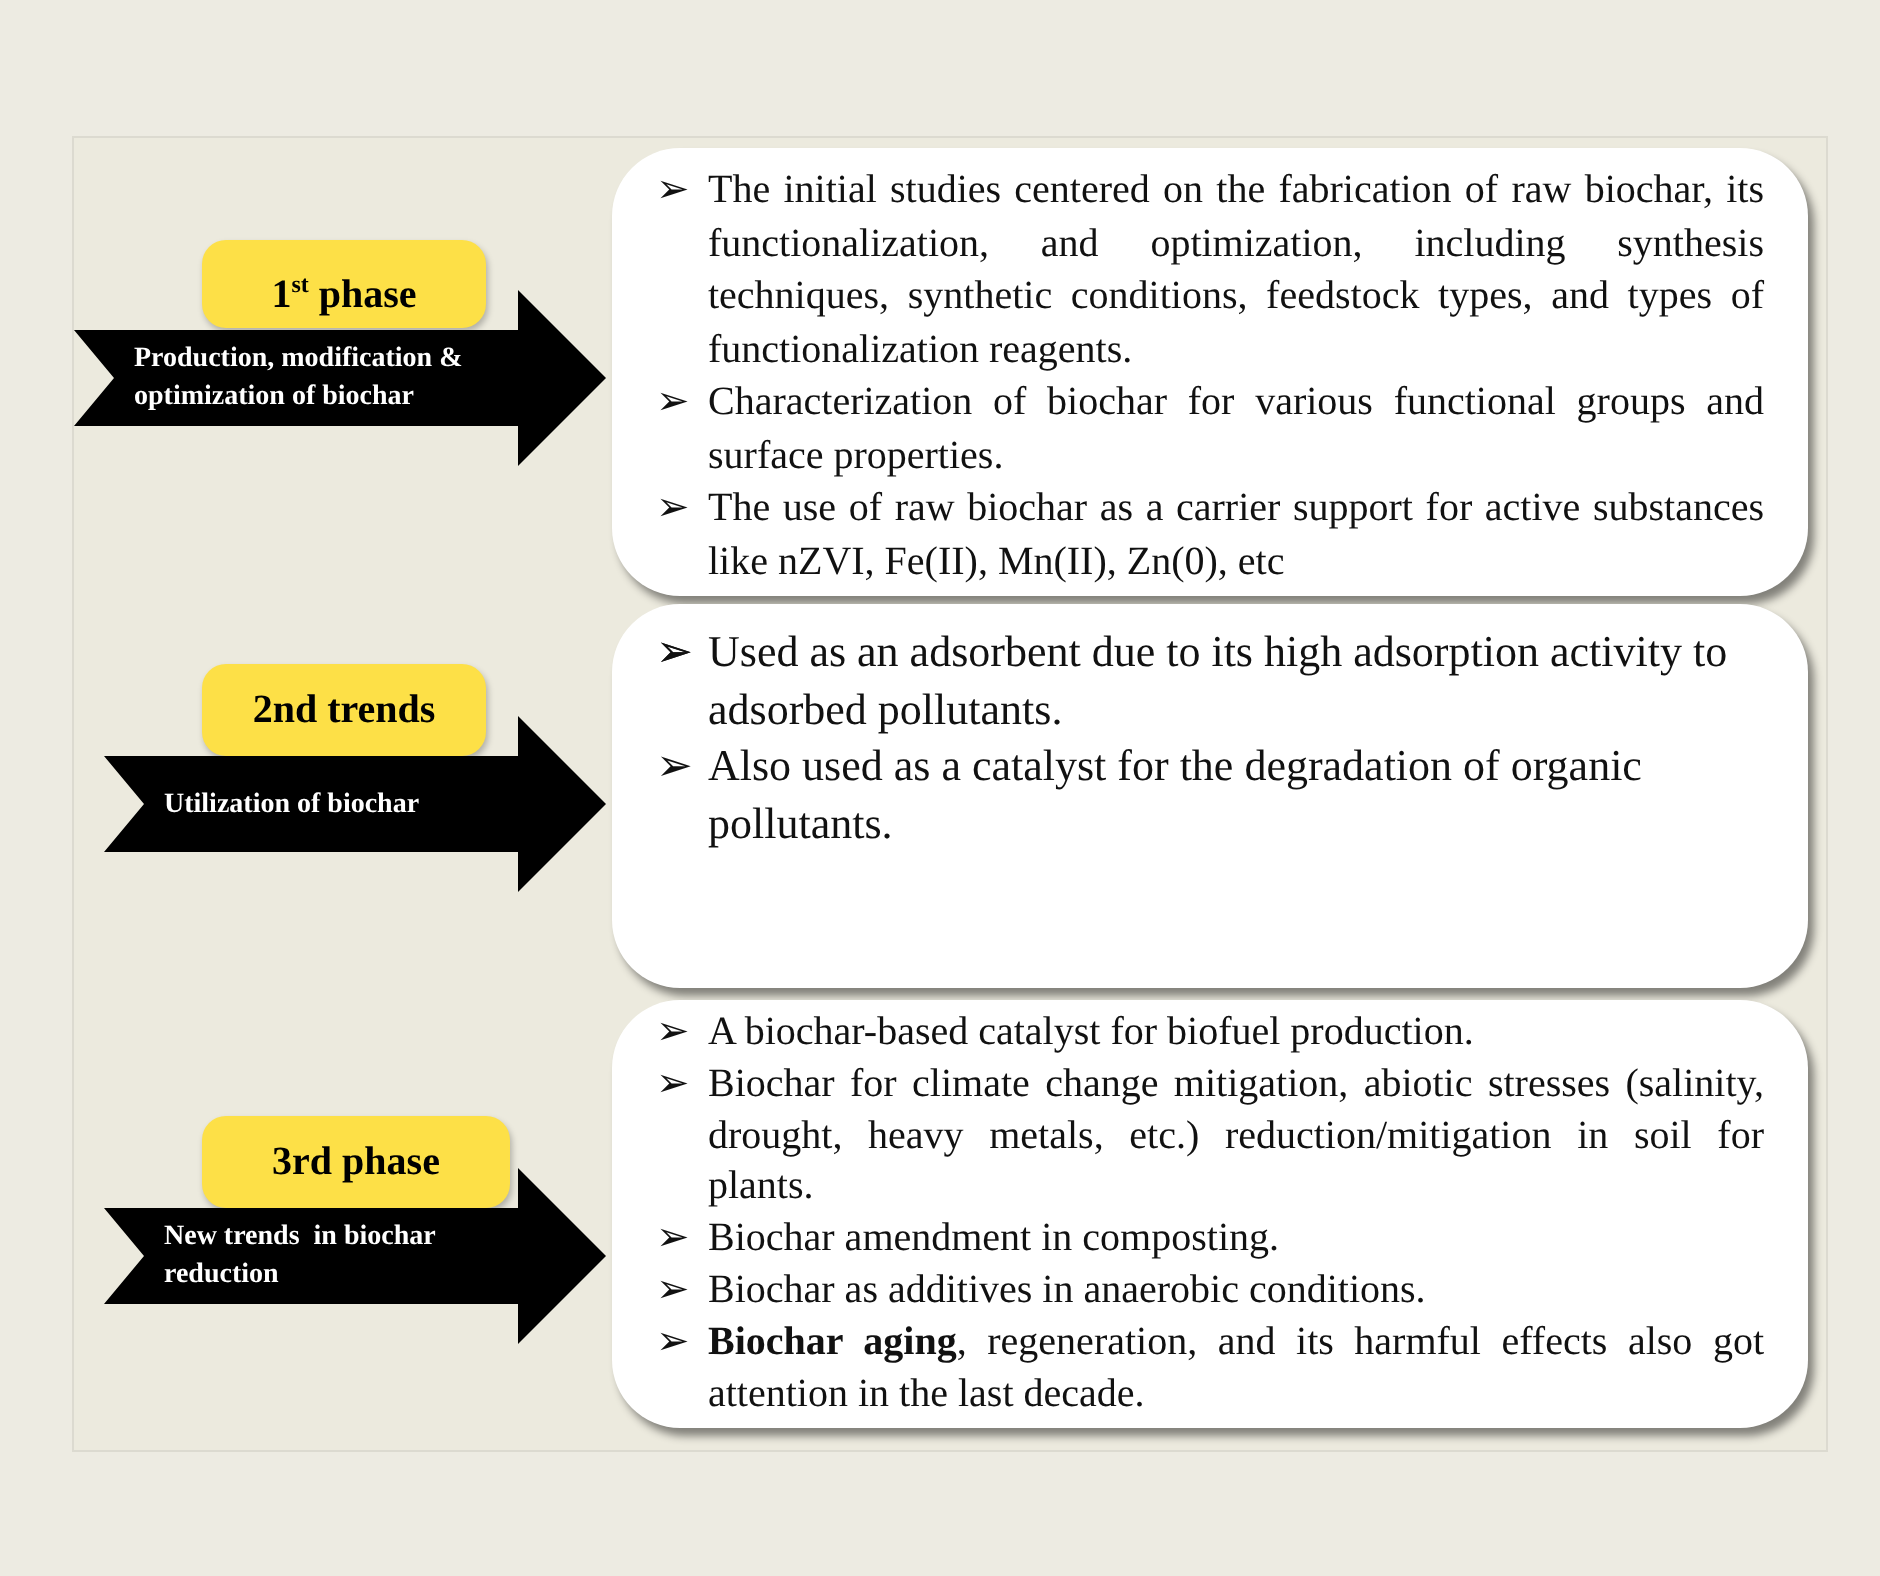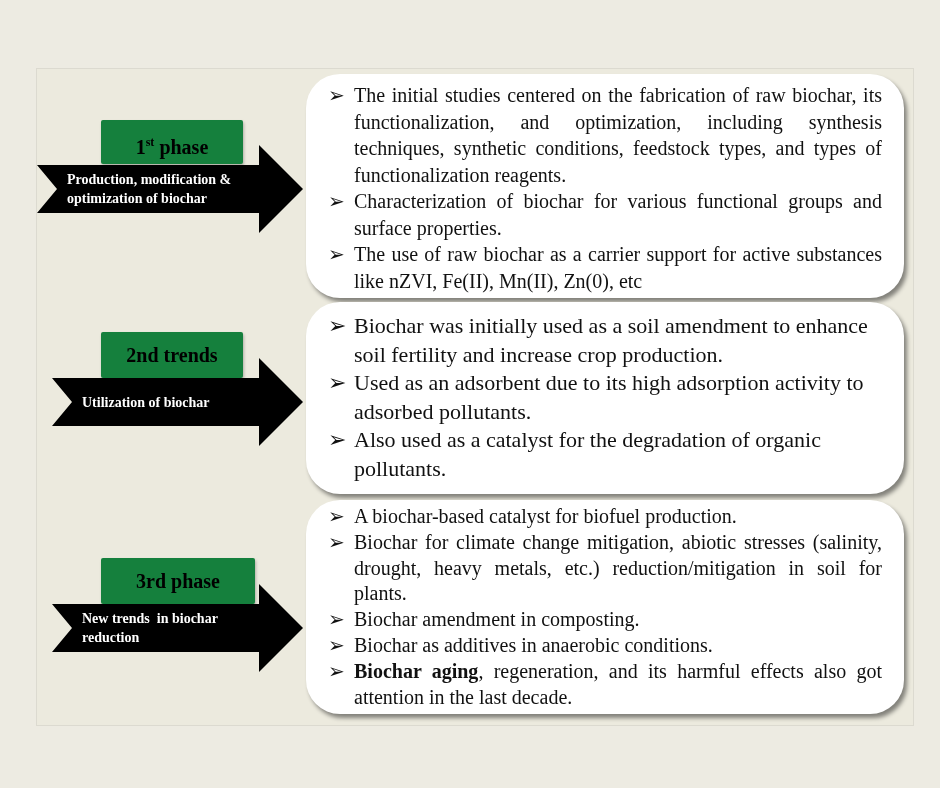--- a/index.html
+++ b/index.html
@@ -1,21 +1,21 @@
 <!DOCTYPE html>
 <html><head>
 <meta charset="utf-8">
 <style>
   html, body { margin:0; padding:0; }
   body { width:940px; height:788px; background:#edebe2; position:relative; overflow:hidden; font-family:"Liberation Serif", serif; }
   .frame { position:absolute; left:36px; top:68px; width:878px; height:658px; background:#eceade; border:1px solid #dcdad0; box-sizing:border-box; }
   .arrow { position:absolute; }
   .arrow svg { position:absolute; left:0; top:0; }
   .arrow .atext { position:absolute; color:#fff; font-weight:bold; font-size:14px; line-height:19px; font-family:"Liberation Serif", serif; }
-  .phase { position:absolute; background:#15803d; border-radius:2px; box-shadow:1px 2px 3px rgba(0,0,0,0.25); font-weight:bold; font-size:20px; text-align:center; color:#000; }
+  .phase { position:absolute; background:#fde047; border-radius:12px; box-shadow:1px 2px 3px rgba(0,0,0,0.25); font-weight:bold; font-size:20px; text-align:center; color:#000; }
   .phase sup { font-size:12px; }
   .box { position:absolute; background:#fff; border-radius:34px; box-shadow:3px 4px 4px rgba(0,0,0,0.45); box-sizing:border-box; }
   .box ul { list-style:none; margin:0; padding:0; }
   .box li { position:relative; padding-left:26px; text-align:justify; color:#111; }
   .box li .bullet { position:absolute; left:0; top:0; }
   .b1 li { font-size:20px; line-height:26.5px; }
   .b2 li { font-size:22px; line-height:28.5px; text-align:left; }
   .b3 li { font-size:20px; line-height:25.8px; }
 </style>
 </head>
@@ -47,21 +47,21 @@
   <svg width="251" height="88">
       <polygon points="0,20 207,20 207,0 251,44 207,88 207,68 0,68 20,44" fill="#000"></polygon>
     </svg>
   <div class="atext" style="left:30px;top:35px;">
     <div>Utilization of biochar</div>
   </div>
 </div>
 <div class="phase" style="left:101px;top:332px;width:142px;height:46px;line-height:46px;">2nd trends</div>
 <div class="box b2" style="left:306px;top:302px;width:598px;height:192px;padding:10px 22px 0 22px;">
   <ul>
-    <li><span class="bullet">➢</span><span>Biochar was initially used as a soil amendment to enhance soil fertility and increase crop production.</span></li>
+    <li><span class="bullet">➢</span></li>
     <li><span class="bullet">➢</span><span>Used as an adsorbent due to its high adsorption activity to adsorbed pollutants.</span></li>
     <li><span class="bullet">➢</span><span> Also used as a catalyst for the degradation of organic pollutants.</span></li>
   </ul>
 </div>
 
 <div class="arrow" style="left:52px;top:584px;width:251px;height:88px;">
   <svg width="251" height="88">
       <polygon points="0,20 207,20 207,0 251,44 207,88 207,68 0,68 20,44" fill="#000"></polygon>
     </svg>
   <div class="atext" style="left:30px;top:25px;">

